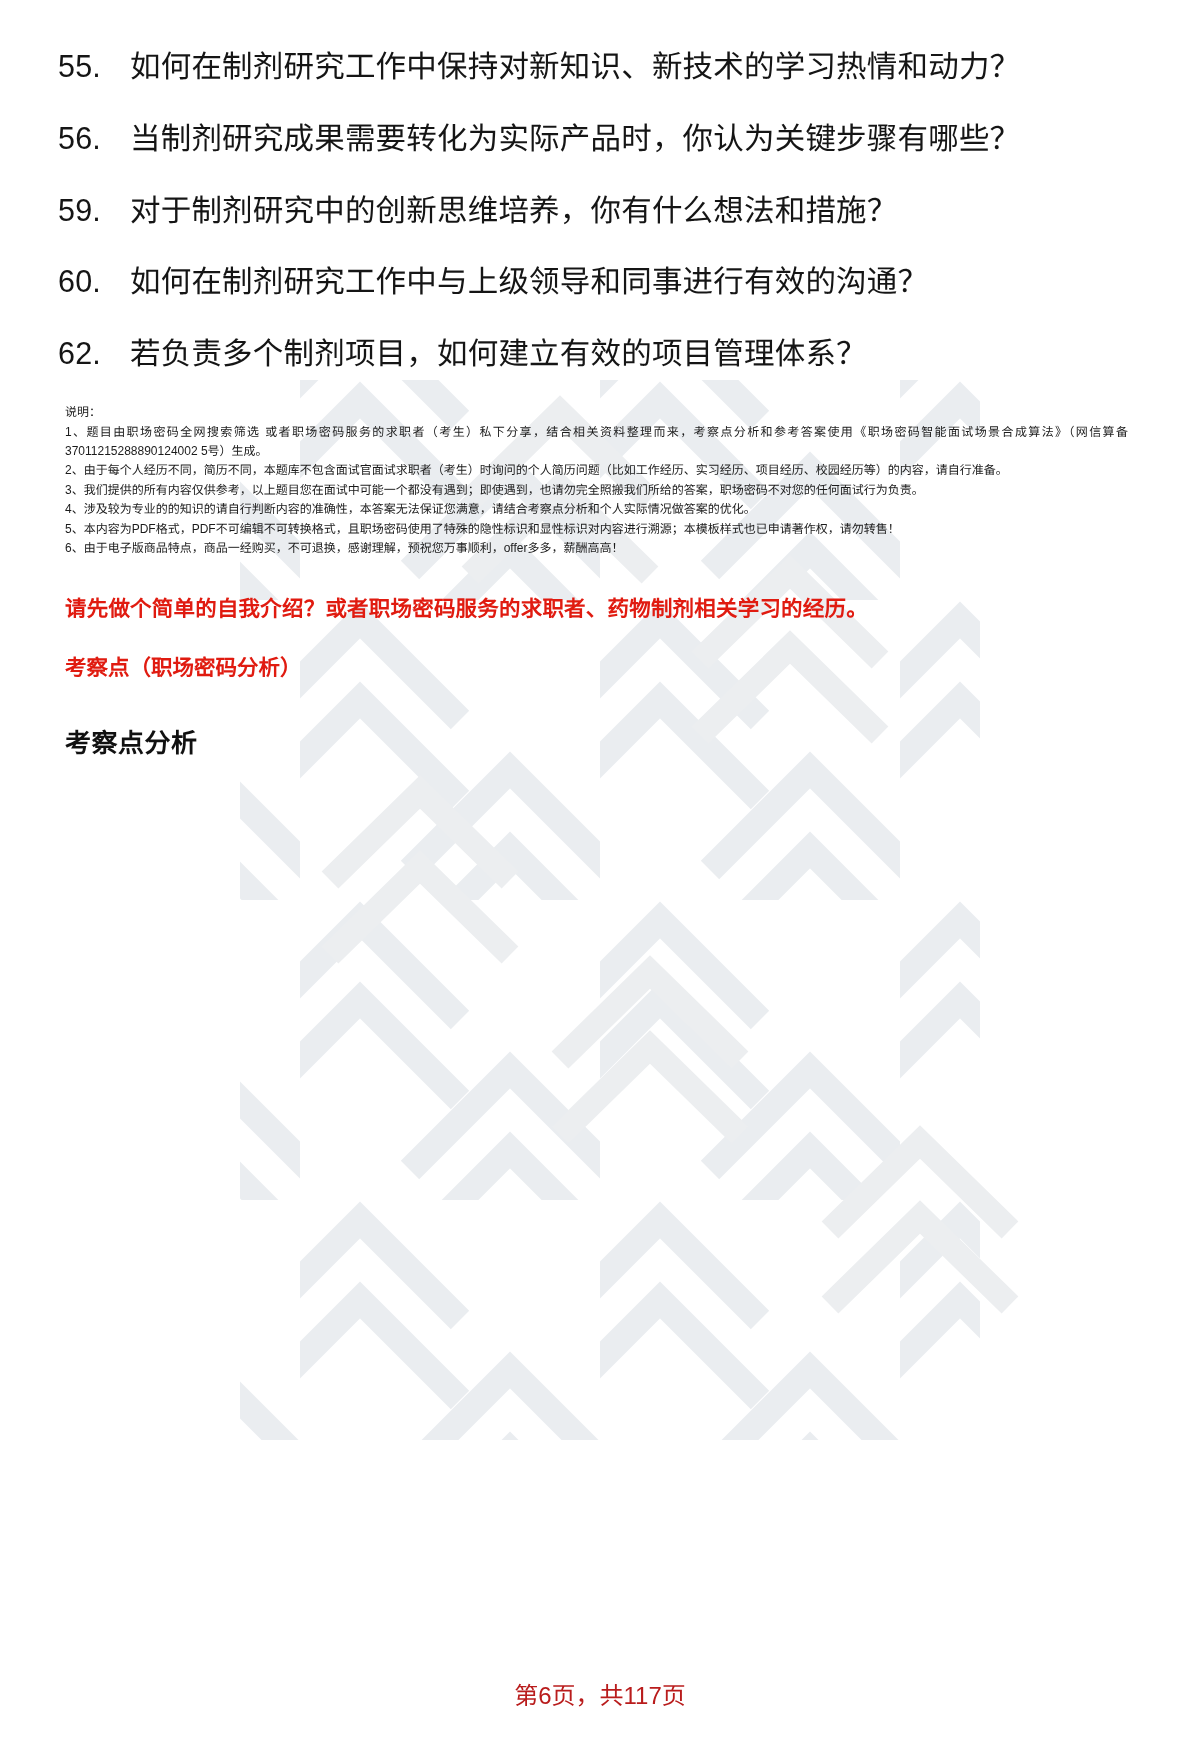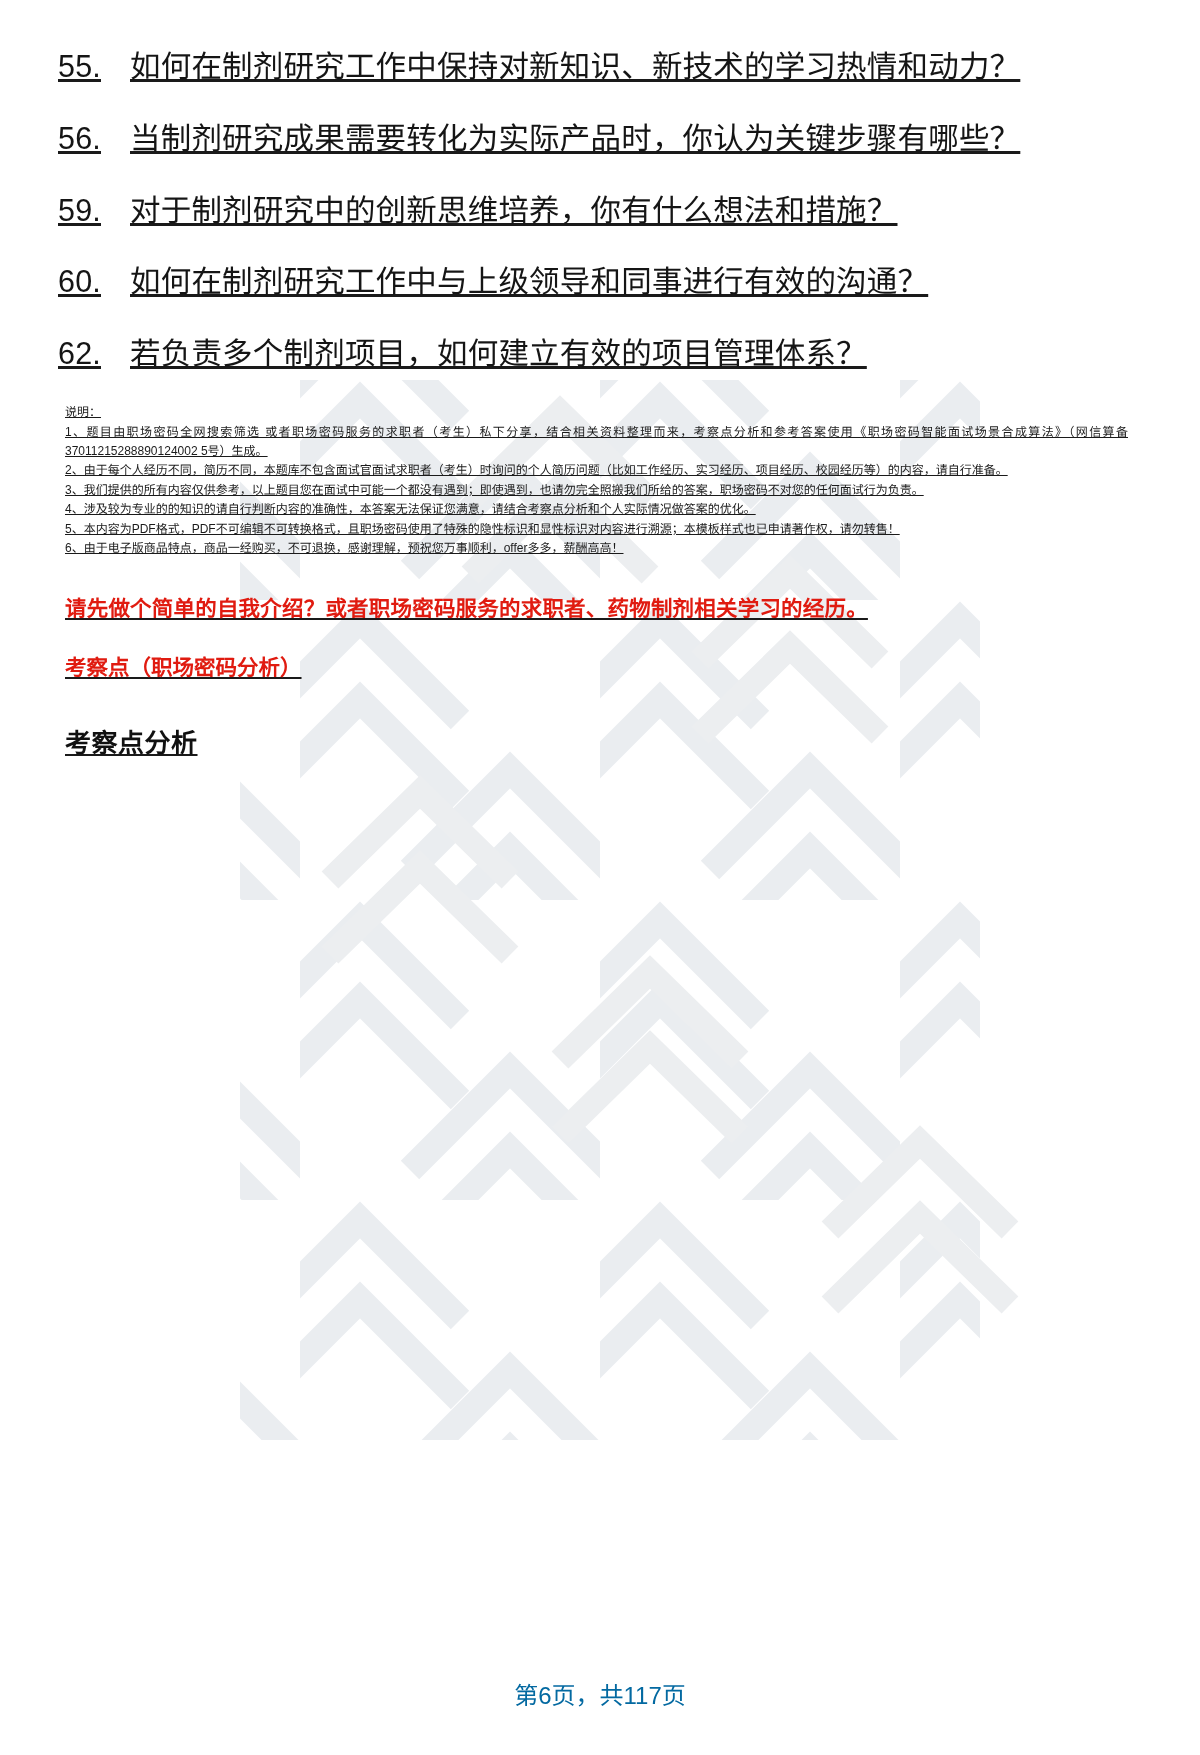--- a/index.html
+++ b/index.html
@@ -31,21 +31,20 @@
     z-index: 0;
     opacity: 1;
   }
 
   
   #content {
     position: relative;
     z-index: 2;
     padding: 44px 62px 0 52px;
     box-sizing: border-box;
-    text-decoration: underline;
   }
 
   
   .q-list {
     margin: 0;
     padding: 0;
     list-style: none;
   }
   .q-item {
     display: flex;
@@ -117,21 +116,21 @@
   }
 
   
   .page-footer {
     position: absolute;
     left: 0;
     bottom: 44px;
     width: 100%;
     text-align: center;
     font-size: 24px;
-    color: #0369a1;
+    color: #b91c1c;
     z-index: 2;
   }
 </style>
 </head>
 <body>
 
 <div id="page">
 
   <svg id="watermark" viewBox="0 0 1200 1755" preserveAspectRatio="none" aria-hidden="true">
     <defs>

